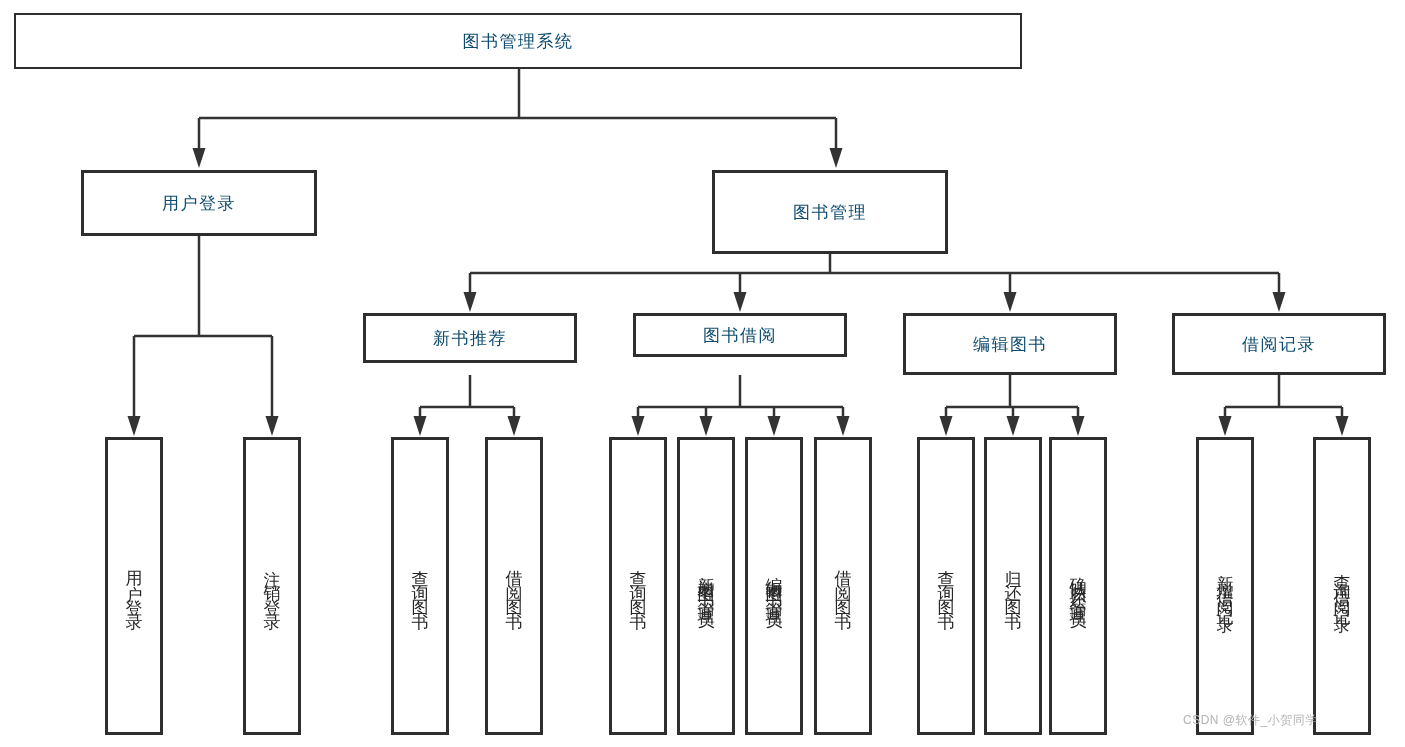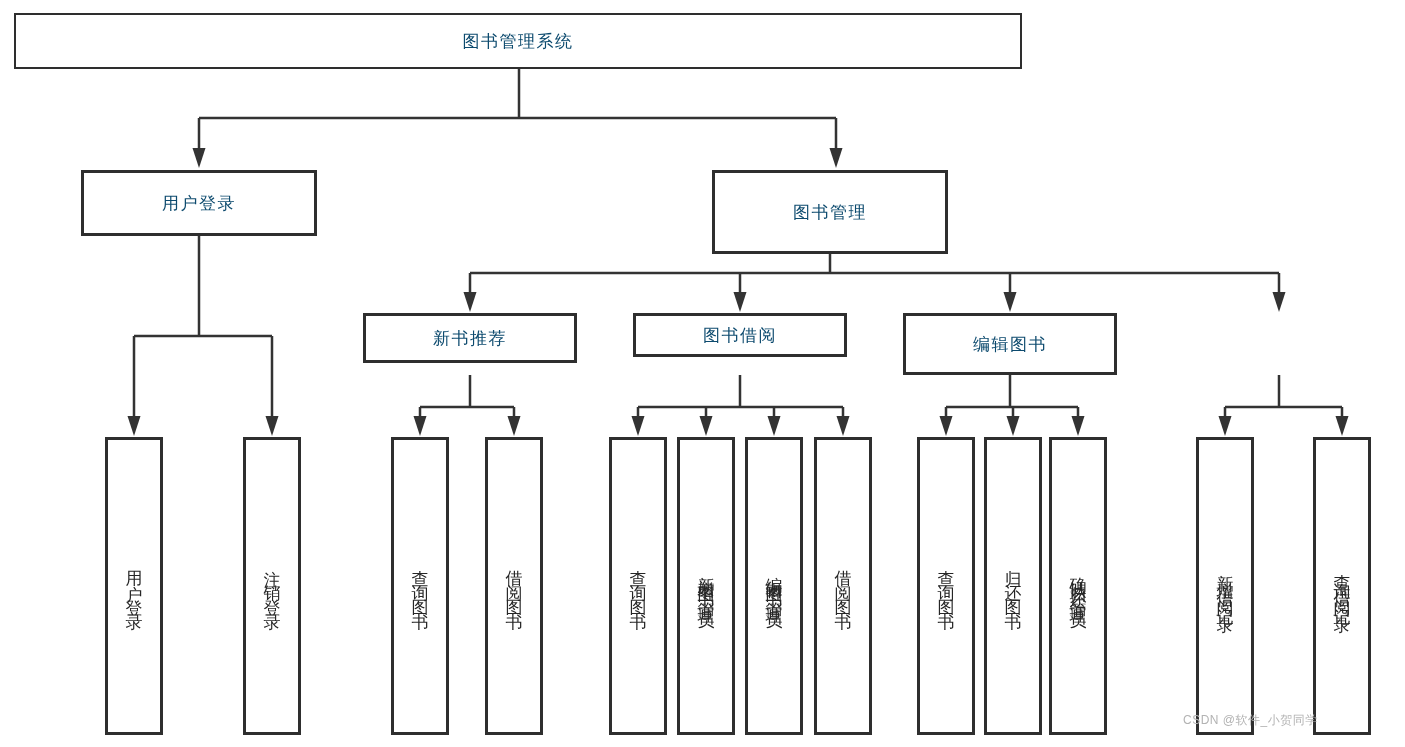--- a/index.html
+++ b/index.html
@@ -117,20 +117,23 @@
 
   <div class="hbox" style="left:363px; top:313px; width:214px; height:50px;">
     <span>新书推荐</span>
   </div>
   <div class="hbox" style="left:633px; top:313px; width:214px; height:44px;">
     <span>图书借阅</span>
   </div>
   <div class="hbox" style="left:903px; top:313px; width:214px; height:62px;">
     <span>编辑图书</span>
   </div>
+  <div class="hbox" style="left:1172px; top:313px; width:214px; height:62px;">
+    <span>借阅记录</span>
+  </div>
 
   <div class="vbox" style="left:105px;">
     <span class="vtext" style="letter-spacing: 0.85em;">用户登录</span>
   </div>
   <div class="vbox" style="left:243px;">
     <span class="vtext" style="letter-spacing: 0.85em;">注销登录</span>
   </div>
 
   <div class="vbox" style="left:391px;">
     <span class="vtext" style="letter-spacing: 0.85em;">查询图书</span>

